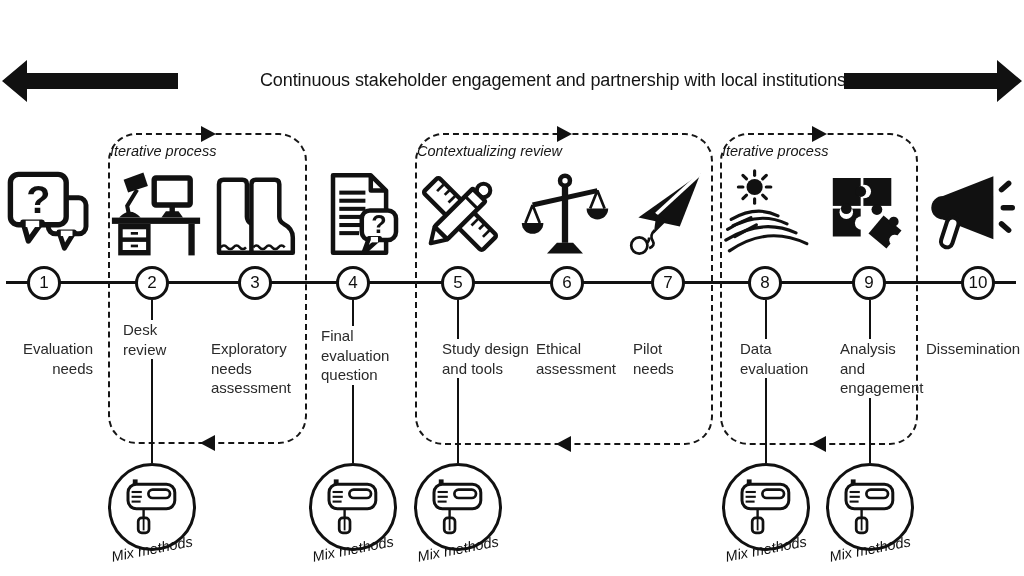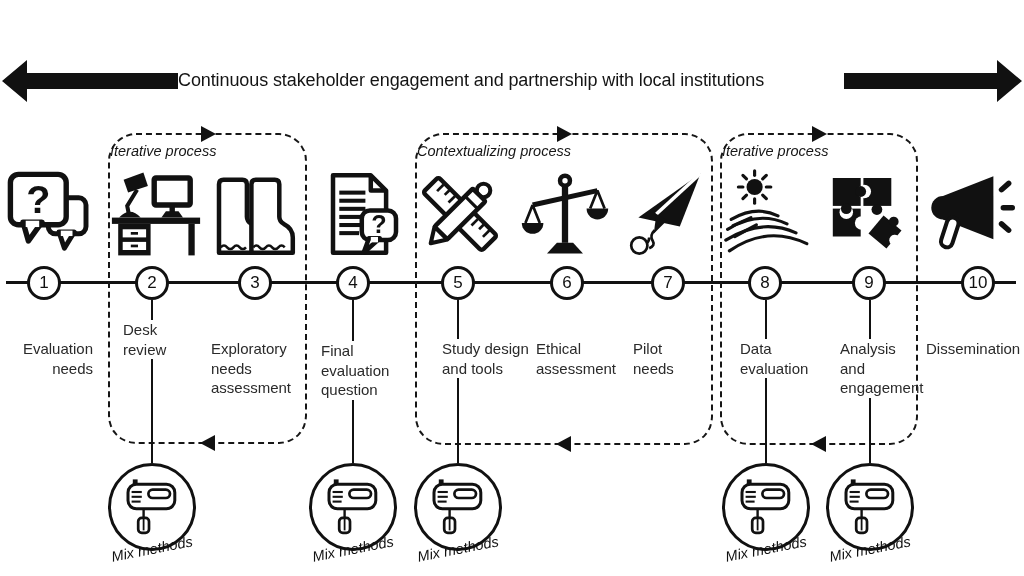--- a/index.html
+++ b/index.html
@@ -4,21 +4,21 @@
 <style>
   html,body{margin:0;padding:0;background:#fff;}
   #stage{
     position:relative;width:1024px;height:576px;background:#fff;overflow:hidden;
     font-family:"Liberation Sans",sans-serif;color:#1b1b1b;
   }
   .abs{position:absolute;}
   
   .banner-text{
     position:absolute;left:178px;top:67px;width:750px;height:26px;line-height:26px;
-    text-align:left;font-size:18px;color:#141414;letter-spacing:-.1px;
+    text-align:center;font-size:18px;color:#141414;letter-spacing:-.1px;
   }
   
   .timeline-line{position:absolute;left:6px;top:281px;width:1010px;height:3px;background:#111;}
   .step-circle{
     position:absolute;top:266px;width:34px;height:34px;box-sizing:border-box;
     border:3px solid #111;border-radius:50%;background:#fff;z-index:5;
     display:flex;align-items:center;justify-content:center;font-size:17px;color:#111;
   }
   .step-label{
     position:absolute;font-size:15px;line-height:19.5px;color:#2a2a2a;background:#fff;
@@ -76,21 +76,21 @@
   <div class="vline" style="left:764.5px;"></div>
   <div class="vline" style="left:868.5px;"></div>
 
   <div class="proc-box" style="left:108px;width:199px;height:311px;">
     <div class="cycle-fwd"></div>
     <div class="proc-label">Iterative process</div>
     <div class="cycle-back"></div>
   </div>
   <div class="proc-box" style="left:415px;width:298px;height:312px;">
     <div class="cycle-fwd"></div>
-    <div class="proc-label">Contextualizing process</div>
+    <div class="proc-label">Contextualizing review</div>
     <div class="cycle-back"></div>
   </div>
   <div class="proc-box" style="left:720px;width:198px;height:312px;">
     <div class="cycle-fwd"></div>
     <div class="proc-label">Iterative process</div>
     <div class="cycle-back"></div>
   </div>
 
   <div class="icon-box" style="left:5px;">
     <svg viewBox="0 0 100 100" fill="none" stroke="#111" stroke-width="5.5" stroke-linejoin="round">
@@ -281,21 +281,21 @@
   <div class="step-circle" style="left:852px;">
       <span>9</span>
     </div>
   <div class="step-circle" style="left:961px;">
       <span>10</span>
     </div>
 
   <div class="step-label" style="left:18px;top:339px;width:74px;text-align:right;">Evaluation needs</div>
   <div class="step-label" style="left:122px;top:320px;width:56px;">Desk review</div>
   <div class="step-label" style="left:210px;top:339px;width:88px;">Exploratory needs assessment</div>
-  <div class="step-label" style="left:320px;top:341px;width:78px;">Final evaluation question</div>
+  <div class="step-label" style="left:320px;top:326px;width:78px;">Final evaluation question</div>
   <div class="step-label" style="left:423px;top:339px;width:88px;margin-left:18px;">Study design and tools</div>
   <div class="step-label" style="left:535px;top:339px;width:72px;">Ethical assessment</div>
   <div class="step-label" style="left:632px;top:339px;width:70px;">Pilot needs</div>
   <div class="step-label" style="left:739px;top:339px;width:72px;">Data evaluation</div>
   <div class="step-label" style="left:839px;top:339px;width:72px;">Analysis and engagement</div>
   <div class="step-label" style="left:925px;top:339px;width:96px;">Dissemination</div>
 
   <div class="mix-circle" style="left:108px;">
     <svg width="60" height="66" viewBox="0 0 100 110">
       <rect x="18" y="9" width="8" height="10" fill="#111"></rect>

